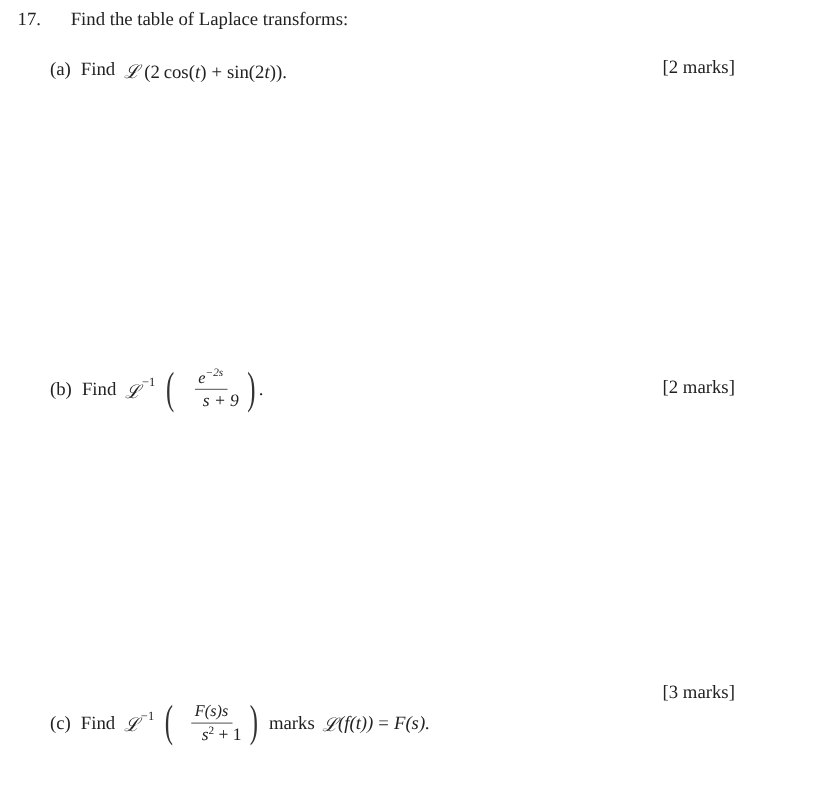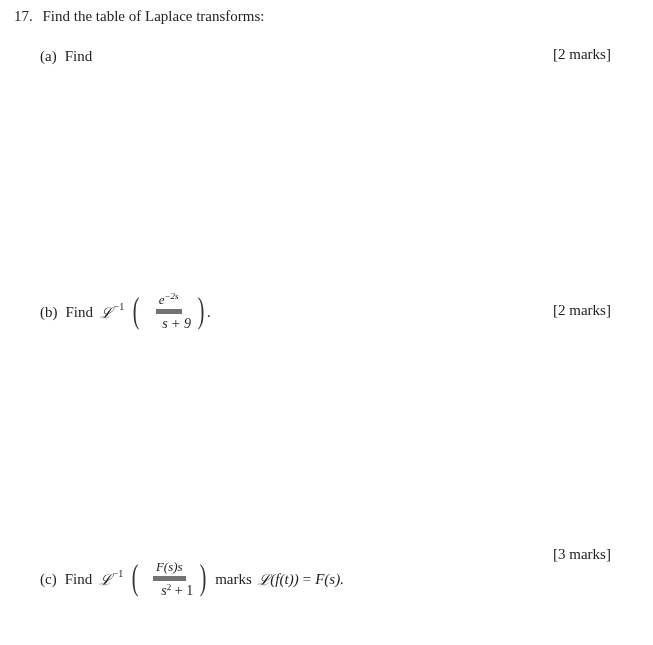--- a/index.html
+++ b/index.html
@@ -19,41 +19,40 @@
       font-family: "Liberation Serif", "DejaVu Serif", serif;
     }
     .question-header {
       position: absolute;
       left: 14px;
       top: 8px;
       font-size: 15px;
       white-space: nowrap;
     }
     .q-num {
-      margin-right: 6px;
+      margin-right: 20px;
     }
     .part {
       position: absolute;
       left: 40px;
       font-size: 15px;
       white-space: nowrap;
       display: flex;
       align-items: center;
     }
     .part-a { top: 45px; height: 22px; }
     .part-b { top: 288px; height: 48px; }
     .part-c { top: 555px; height: 48px; }
     .part-label { margin-right: 8px; }
     .find-word { margin-right: 7px; }
     .marks {
       position: absolute;
       left: 530px;
       font-size: 15px;
       white-space: nowrap;
-      margin-left: 23px;
     }
     .marks-a { top: 46px; }
     .marks-b { top: 302px; }
     .marks-c { top: 546px; }
 
     .math { font-style: normal; }
     .mi { font-style: italic; }
     .script-L {
       font-style: italic;
       font-family: "DejaVu Serif", serif;
@@ -78,21 +77,21 @@
     .frac {
       display: inline-flex;
       flex-direction: column;
       align-items: center;
       vertical-align: middle;
       margin: 0 1px;
     }
     .frac-num {
       font-size: 13px;
       padding: 0 3px 2px 3px;
-      border-bottom: 5px solid #737373;
+      border-bottom: 1px solid #737373;
       line-height: 1.1;
     }
     .frac-den {
       font-size: 14px;
       padding: 2px 3px 0 3px;
       line-height: 1.1;
       margin-left: 16px;
     }
     .exp-small {
       font-size: 9px;
@@ -106,20 +105,24 @@
 <body>
 
 <div class="question-header serif">
   <span class="q-num">17.</span>
   <span>Find the table of Laplace transforms:</span>
 </div>
 
 <div class="part part-a serif">
   <span class="part-label">(a)</span>
   <span class="find-word">Find</span>
+  <span class="math">
+    <span class="script-L">ℒ</span>
+    <span>(</span><span>2</span> <span>cos</span><span>(</span><span class="mi">t</span><span>)</span><span class="op">+</span><span>sin</span><span>(2</span><span class="mi">t</span><span>)</span><span>).</span>
+  </span>
 </div>
 <div class="marks marks-a serif">[2 marks]</div>
 
 <div class="part part-b serif">
   <span class="part-label">(b)</span>
   <span class="find-word">Find</span>
   <span class="math" style="display:inline-flex;align-items:center;">
     <span class="script-L">ℒ</span>
       <span class="sup">−1</span>
     <span class="space"></span>

